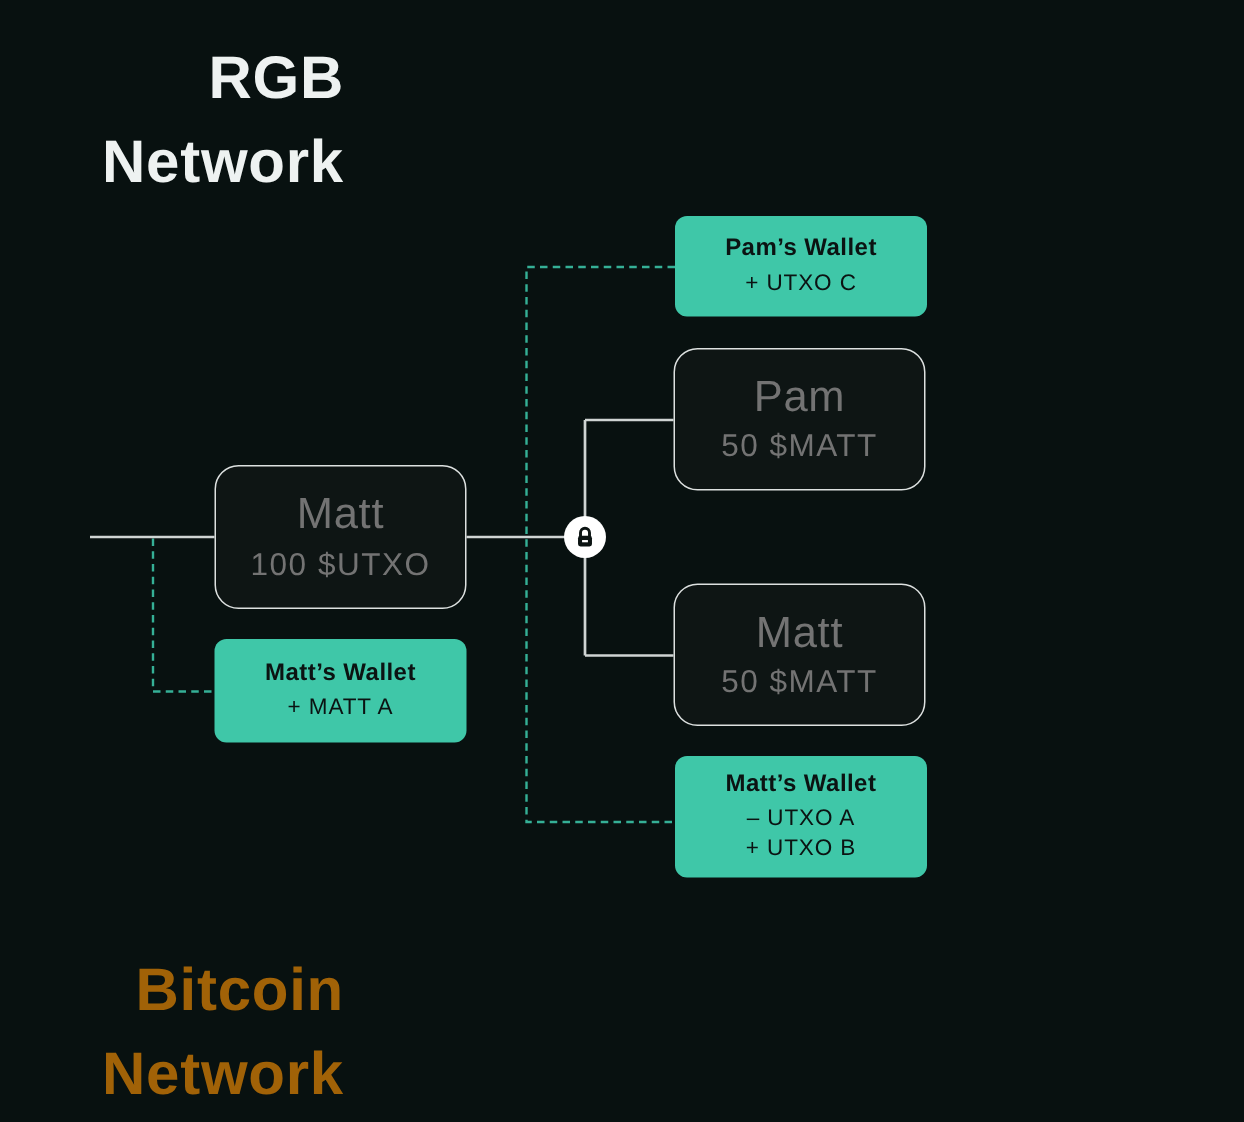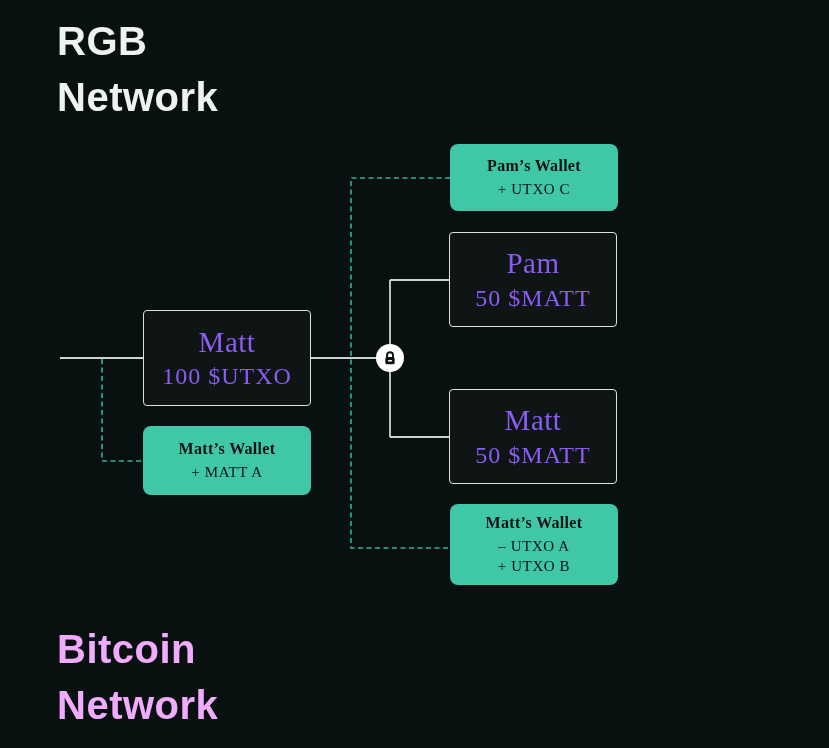--- a/index.html
+++ b/index.html
@@ -12,66 +12,66 @@
     font-family: "Liberation Sans", "DejaVu Sans", sans-serif;
   }
   .stage {
     position: relative;
     width: 829px;
     height: 748px;
     background: #081110;
   }
   .title {
     position: absolute;
-    margin: 5px;
+    margin: 16px;
     font-size: 40px;
     font-weight: 600;
     letter-spacing: 0.5px;
     line-height: 1.4;
     white-space: pre-line;
+    text-align: right;
   }
   .title.top { left: 52px; top: 8px; color: #eef2f1; }
-  .title.bottom { left: 52px; top: 616px; color: #f0abfc; }
+  .title.bottom { left: 52px; top: 616px; color: #a16207; }
 
   .wires {
     position: absolute;
     left: 0; top: 0;
     width: 829px; height: 748px;
     pointer-events: none;
   }
 
   .node {
     position: absolute;
     box-sizing: border-box;
     display: flex;
     flex-direction: column;
     align-items: center;
     justify-content: center;
     text-align: center;
-    font-family: Liberation Serif, serif;
   }
   .node.dark {
     background: #0e1514;
     border: 1.5px solid #dde1e0;
-    border-radius: 4px;
-    color: #8b5cf6;
+    border-radius: 16px;
+    color: #737373;
   }
   .node.teal {
     background: #3fc7a8;
     border-radius: 8px;
     color: #0b1312;
   }
   .node .name {
     font-size: 29px;
     font-weight: 500;
     letter-spacing: 0.5px;
     line-height: 1.15;
   }
   .node .amount {
-    font-size: 24px;
+    font-size: 21px;
     font-weight: 500;
     letter-spacing: 1px;
     margin-top: 4px;
   }
   .node .w-title {
     font-size: 16px;
     font-weight: 700;
     letter-spacing: 0.3px;
     line-height: 1.3;
   }

